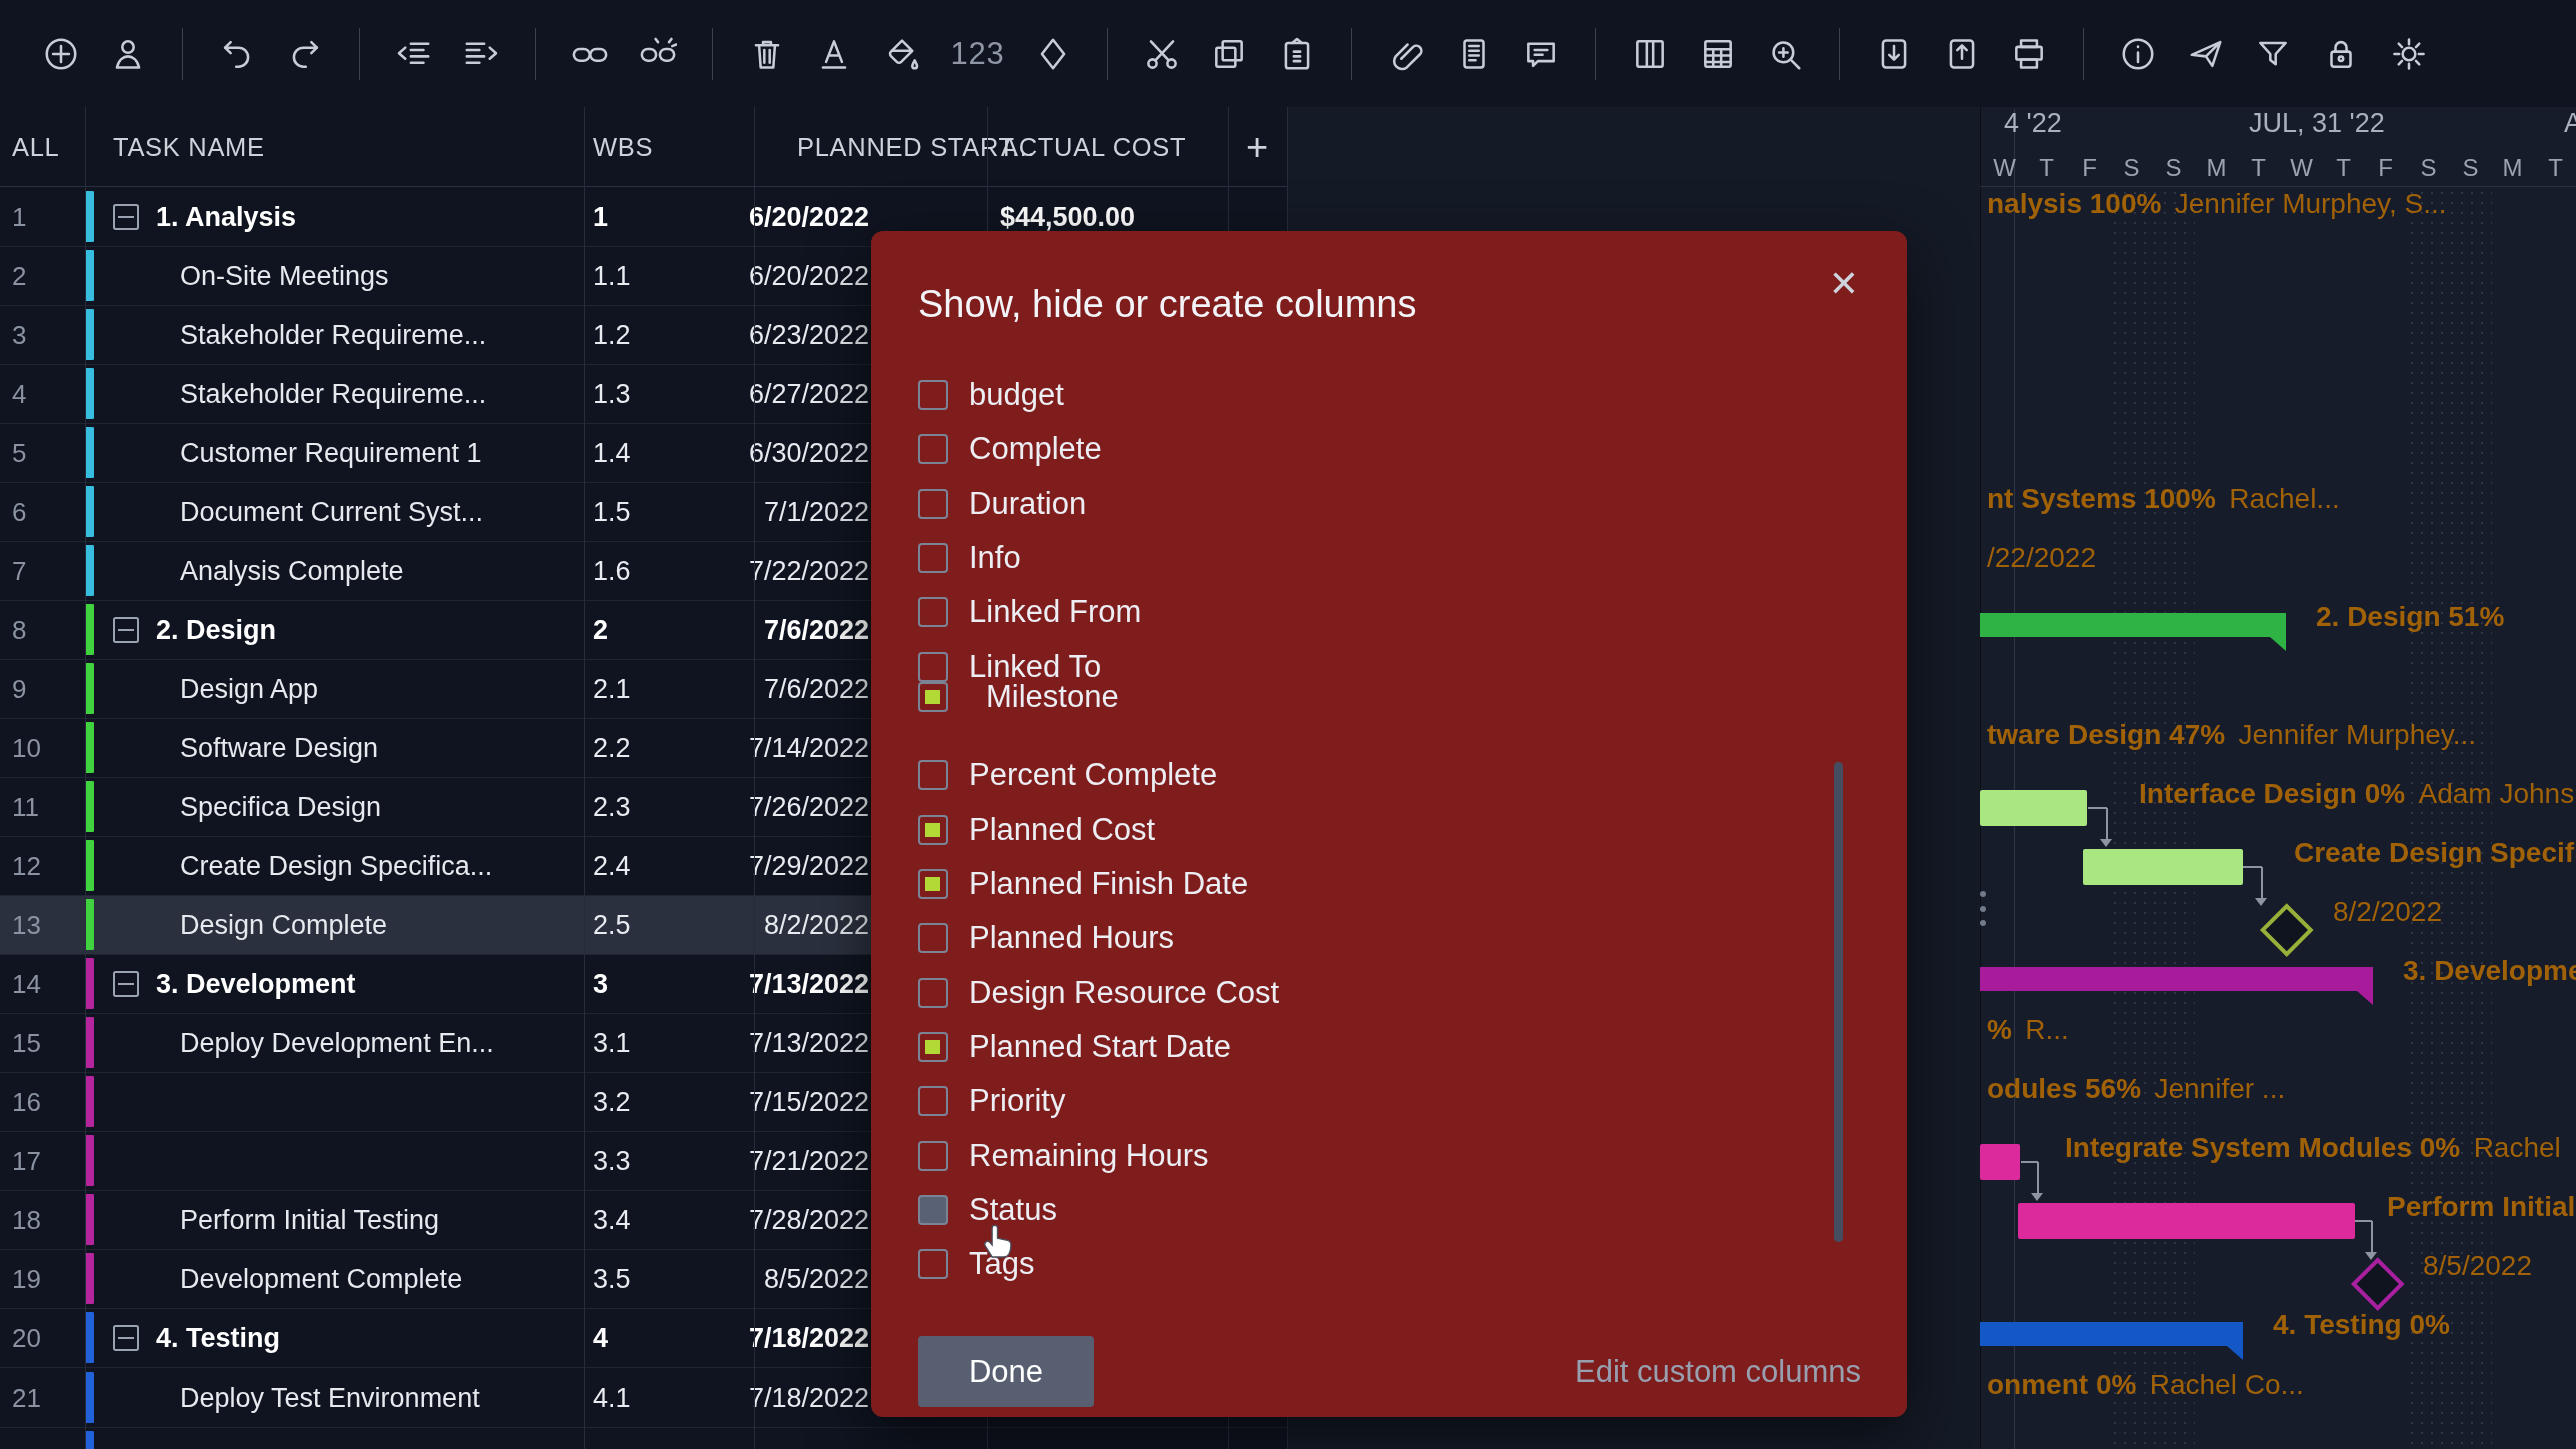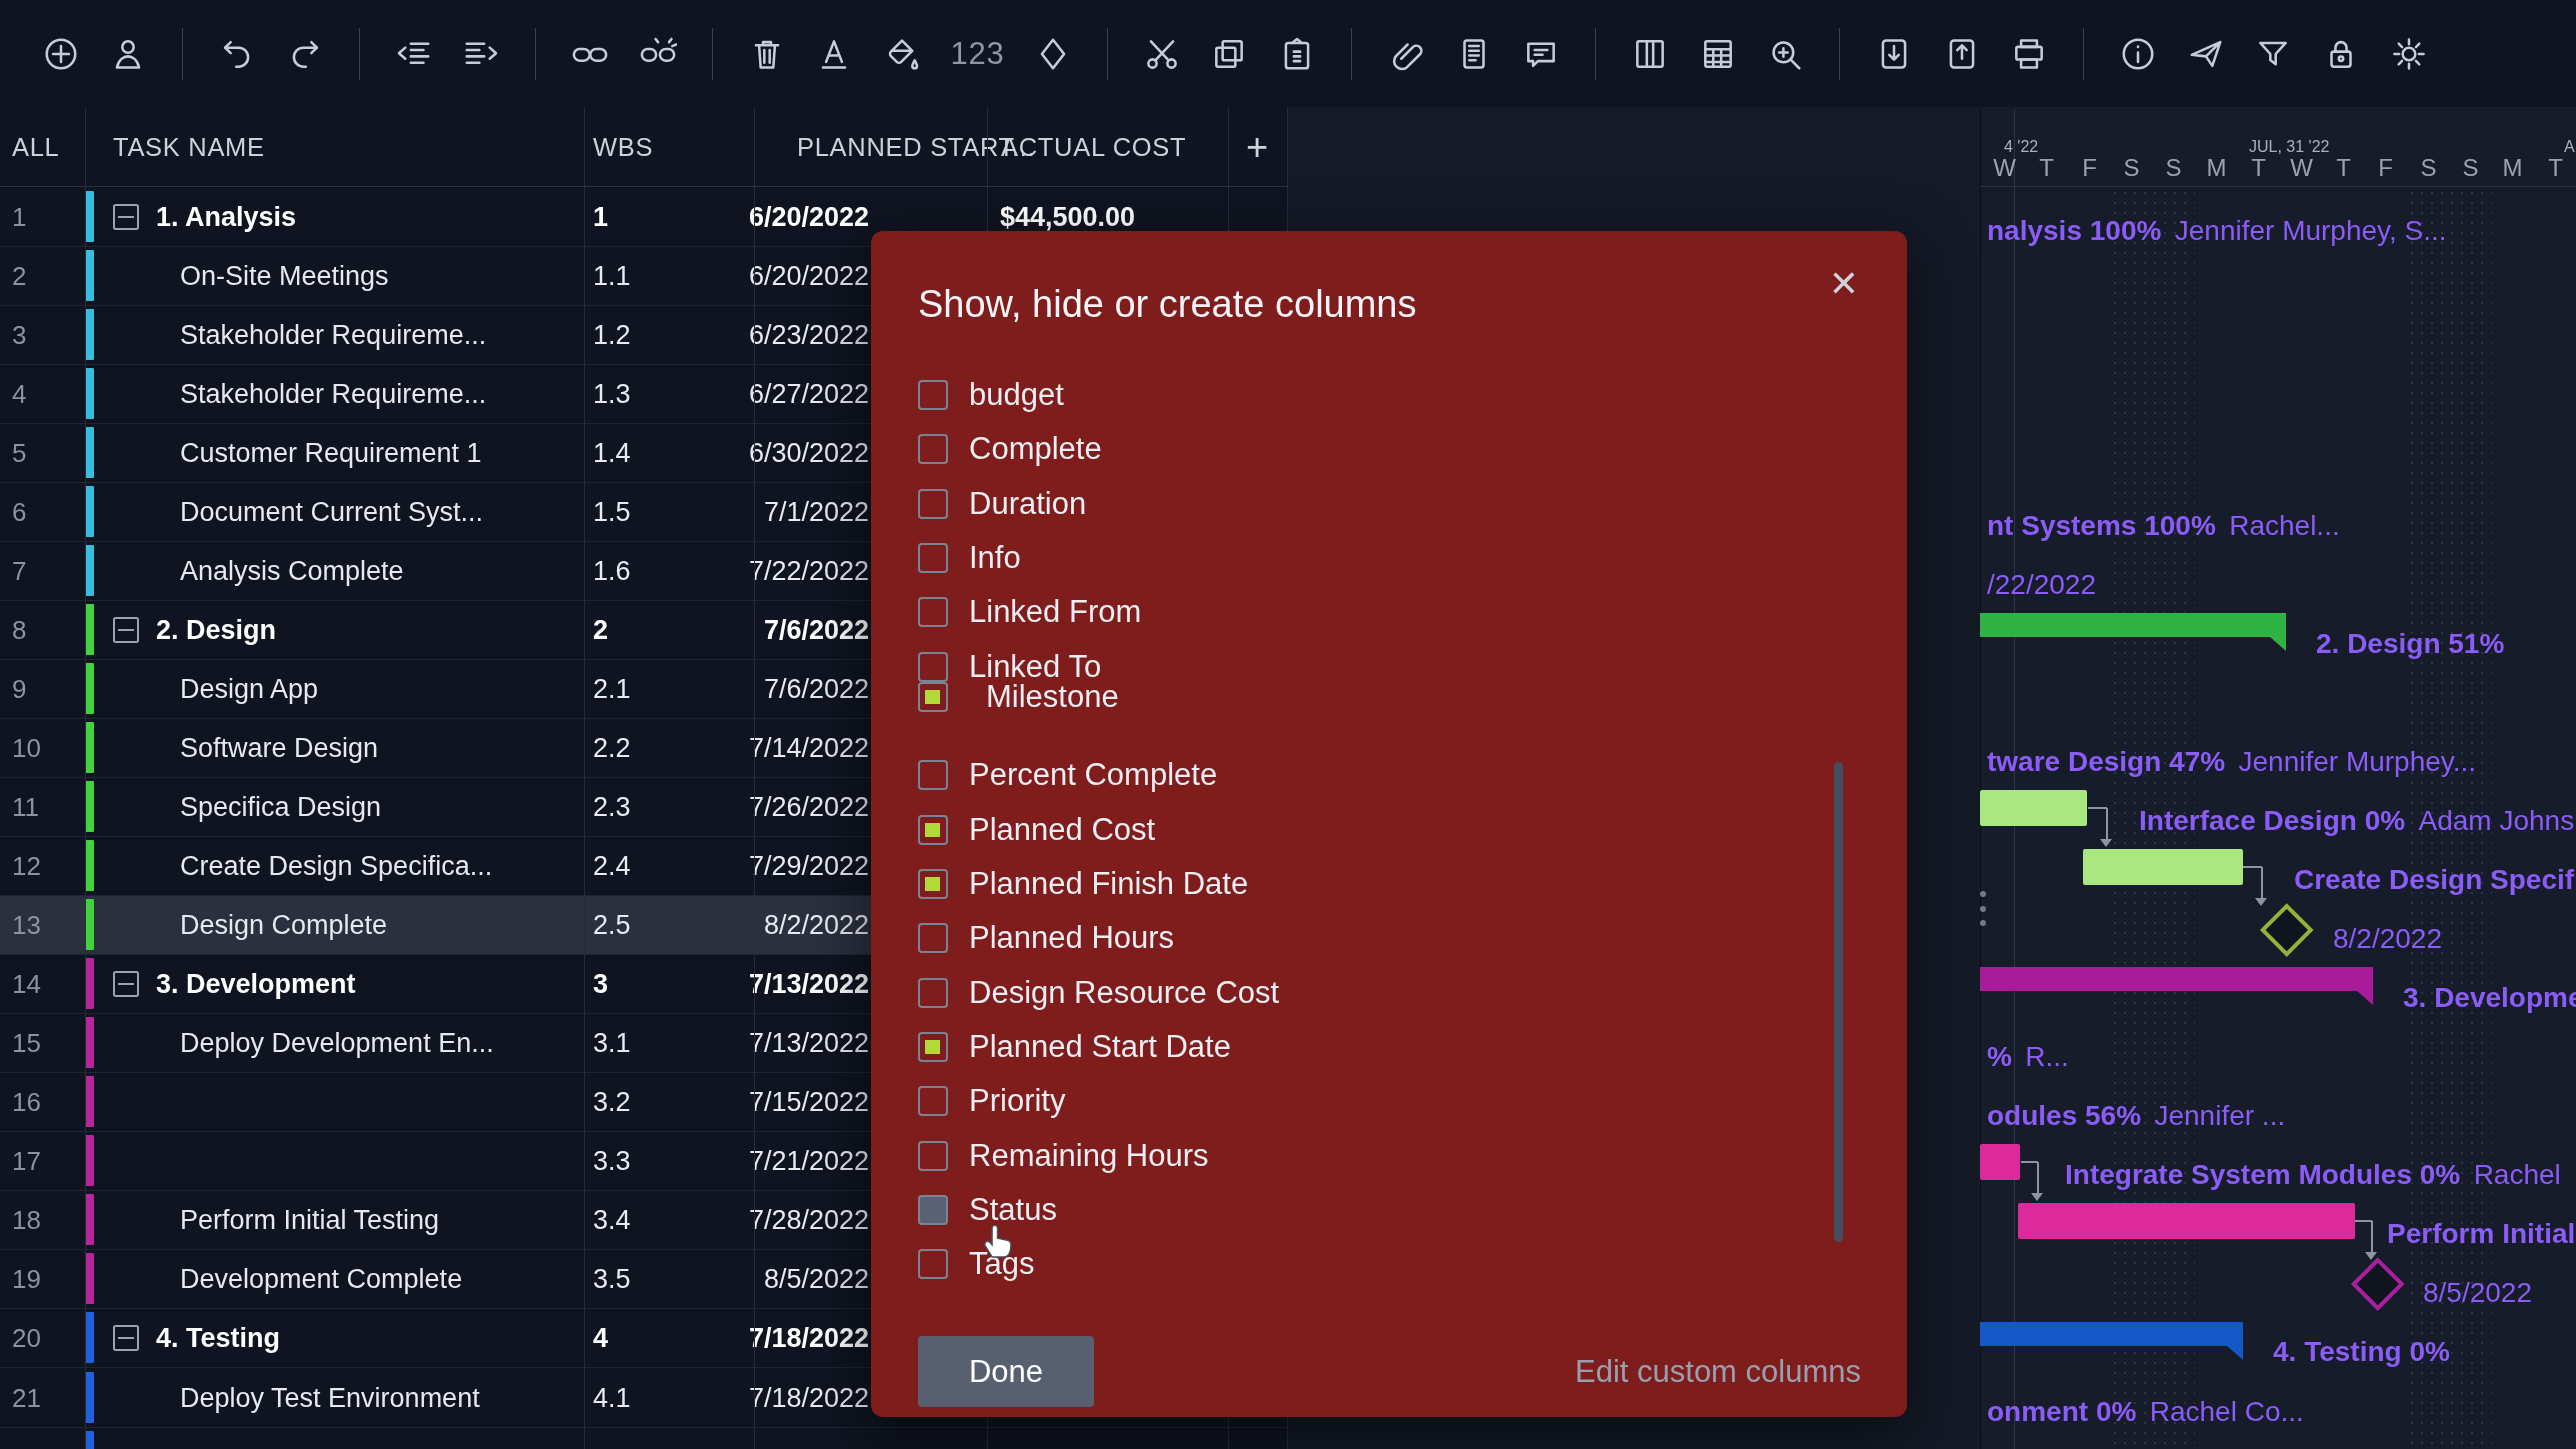--- a/index.html
+++ b/index.html
@@ -36,32 +36,32 @@
   .tstart{position:absolute;left:754px;width:115px;top:0;height:100%;display:flex;align-items:center;
           justify-content:flex-end;font-size:27px;white-space:nowrap;}
   .tcost{position:absolute;left:1000px;top:0;height:100%;display:flex;align-items:center;font-size:27px;}
   .bold{font-weight:bold;color:#fff;}
 
   
   .ganttbg{position:absolute;left:1980px;top:107px;width:596px;height:1342px;background:#161c2a;
            border-left:1.3px solid #0a0d13;box-sizing:border-box;}
   .gheadline{position:absolute;left:1980px;top:186px;width:596px;height:1.3px;background:#2a3140;}
   .gvline{position:absolute;left:2014px;top:109px;width:1.3px;height:1340px;background:#2f3644;}
-  .weeklab{position:absolute;top:128px;height:38px;display:flex;align-items:center;
-           color:#aab1bd;font-size:16px;white-space:nowrap;}
+  .weeklab{position:absolute;top:104px;height:38px;display:flex;align-items:center;
+           color:#aab1bd;font-size:27px;white-space:nowrap;}
   .daylab{position:absolute;top:150px;width:43px;height:36px;display:flex;align-items:center;justify-content:center;
           color:#9aa2b0;font-size:24px;}
   .wkend{position:absolute;top:188px;height:1261px;
          background-image:radial-gradient(rgba(190,200,220,0.14) 1.5px, transparent 1.5px);
          background-size:10px 10px;}
   .gbar{position:absolute;height:36px;border-radius:2px;}
   .gsum{position:absolute;height:24px;}
   .gnotch{position:absolute;width:0;height:0;border-bottom:14.8px solid transparent;}
-  .glab{position:absolute;height:59px;display:flex;align-items:flex-end;white-space:nowrap;
-        font-size:28px;color:#8b5cf6;}
+  .glab{position:absolute;height:59px;display:flex;align-items:flex-start;white-space:nowrap;
+        font-size:28px;color:#a16207;}
   .glab .bseg{font-weight:bold;margin-right:13.4px;}
   .gdia{position:absolute;width:29.5px;height:29.5px;transform:rotate(45deg);background:#10141f;box-sizing:content-box;}
   .cseg{position:absolute;background:#8d95a3;}
   .carrow{position:absolute;width:0;height:0;border-left:6px solid transparent;
           border-right:6px solid transparent;border-top:8.7px solid #8d95a3;}
   .handle-dot{position:absolute;left:1980px;width:6px;height:6px;border-radius:50%;background:#717a89;}
 
   
   .modal{position:absolute;left:871px;top:231px;width:1036px;height:1186px;background:#7f1d1d;
          border-radius:12px;box-shadow:0 20px 60px rgba(0,0,0,0.55);}

